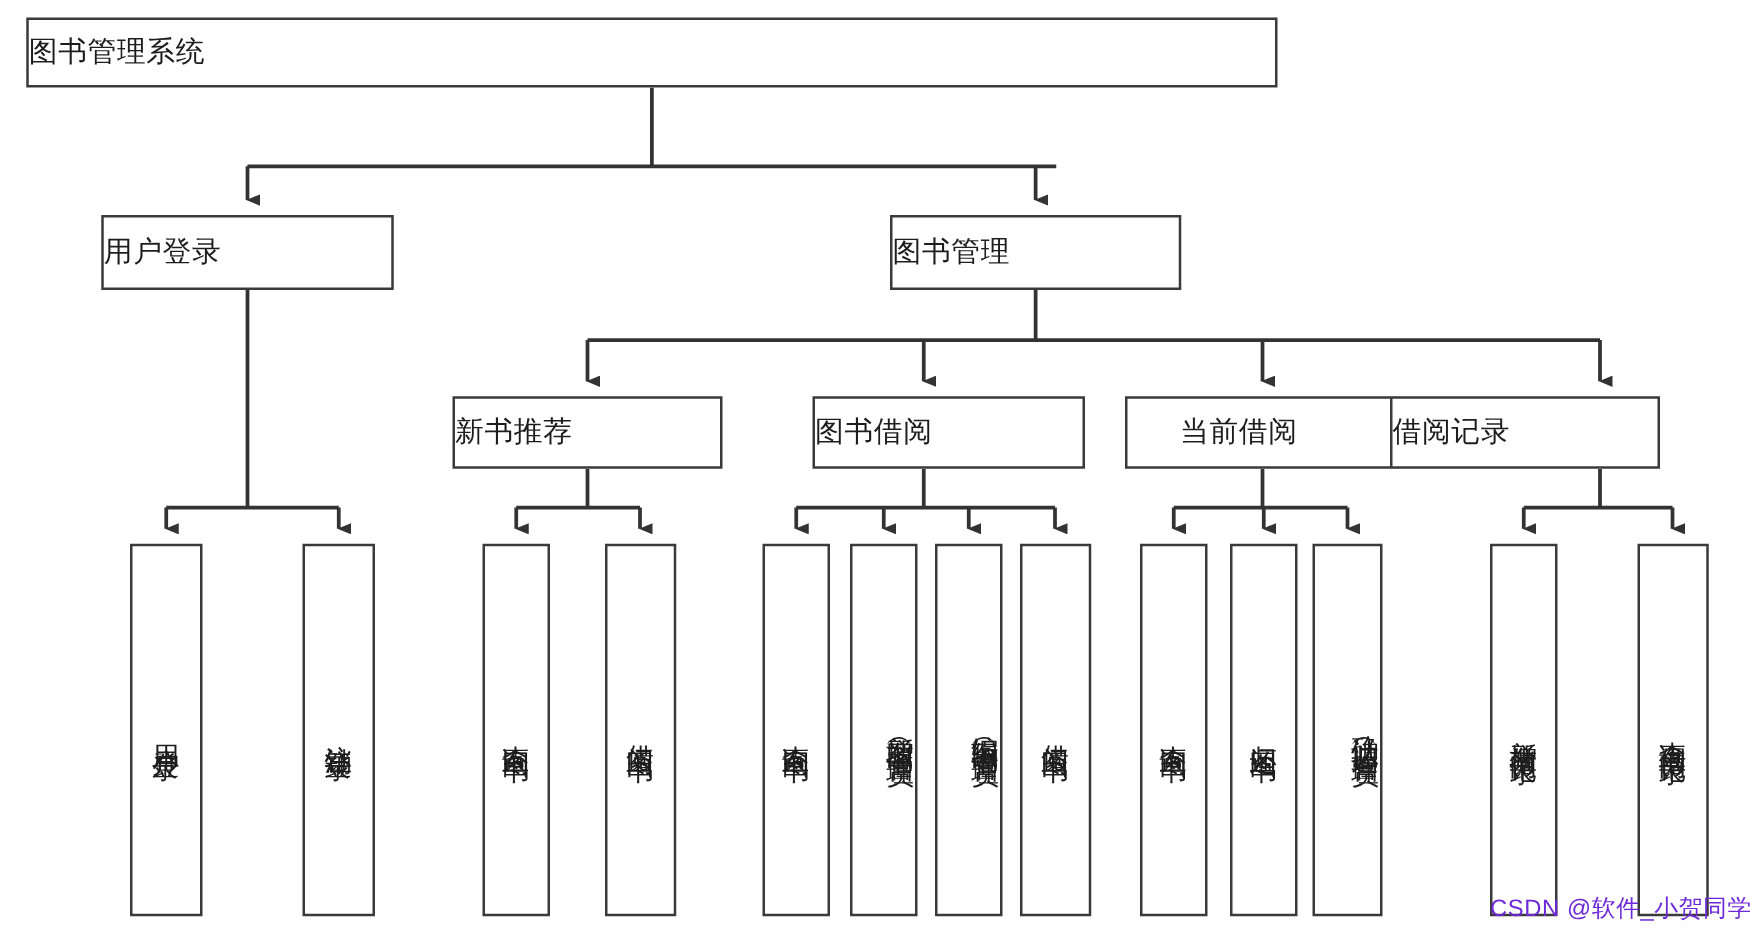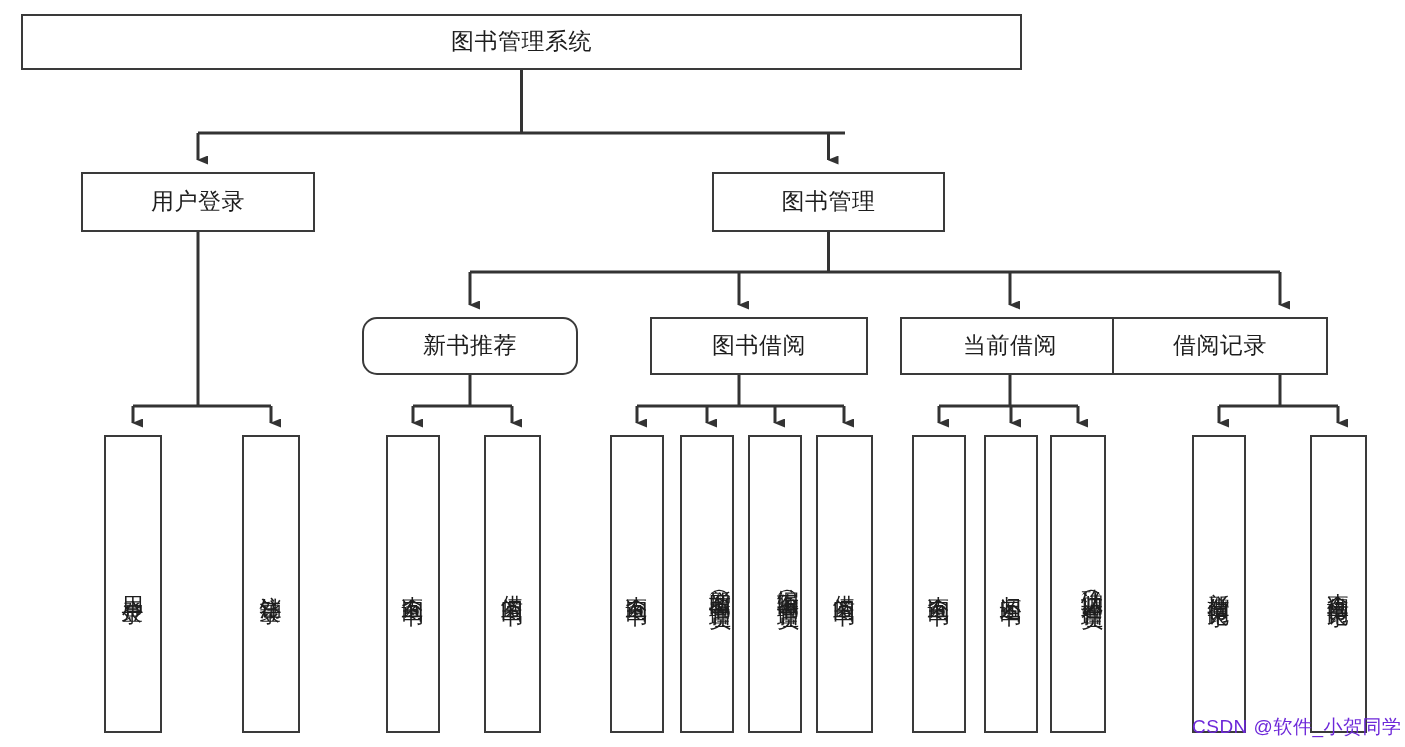--- a/index.html
+++ b/index.html
@@ -24,21 +24,21 @@
     width: 1405px;
     height: 747px;
   }
   .node-box {
     position: absolute;
     box-sizing: border-box;
     background: #ffffff;
     border: 2.5px solid #3a3a3a;
     display: flex;
     align-items: center;
-    justify-content: center;
+    justify-content: flex-start;
     color: #1d1d1d;
   }
   .node-h {
     font-size: 23px;
     letter-spacing: 0.5px;
     line-height: 1.2;
     white-space: nowrap;
   }
   .node-v {
     font-size: 22px;
@@ -139,29 +139,29 @@
   </div>
 
   <div class="node-box node-h" id="node-l2-0" style="left: 81px; top: 172px; width: 234px; height: 60px;">
     <span>用户登录</span>
   </div>
 
   <div class="node-box node-h" id="node-l2-1" style="left: 712px; top: 172px; width: 233px; height: 60px;">
     <span>图书管理</span>
   </div>
 
-  <div class="node-box node-h" id="node-l3-0" style="left: 362px; top: 317px; width: 216px; height: 58px; border-radius: 15px;">
+  <div class="node-box node-h" id="node-l3-0" style="left: 362px; top: 317px; width: 216px; height: 58px;">
     <span>新书推荐</span>
   </div>
 
   <div class="node-box node-h" id="node-l3-1" style="left: 650px; top: 317px; width: 218px; height: 58px;">
     <span>图书借阅</span>
   </div>
 
-  <div class="node-box node-h" id="node-l3-2" style="left: 900px; top: 317px; width: 220px; height: 58px;">
+  <div class="node-box node-h" id="node-l3-2" style="left: 900px; top: 317px; width: 220px; height: 58px; padding-left: 42px;">
     <span>当前借阅</span>
   </div>
 
   <div class="node-box node-h" id="node-l3-3" style="left: 1112px; top: 317px; width: 216px; height: 58px;">
     <span>借阅记录</span>
   </div>
 
   <div class="node-box node-v" id="node-leaf-0" style="left: 104px; top: 435px; width: 58px; height: 298px;">
     <span>用户登录</span>
   </div>

